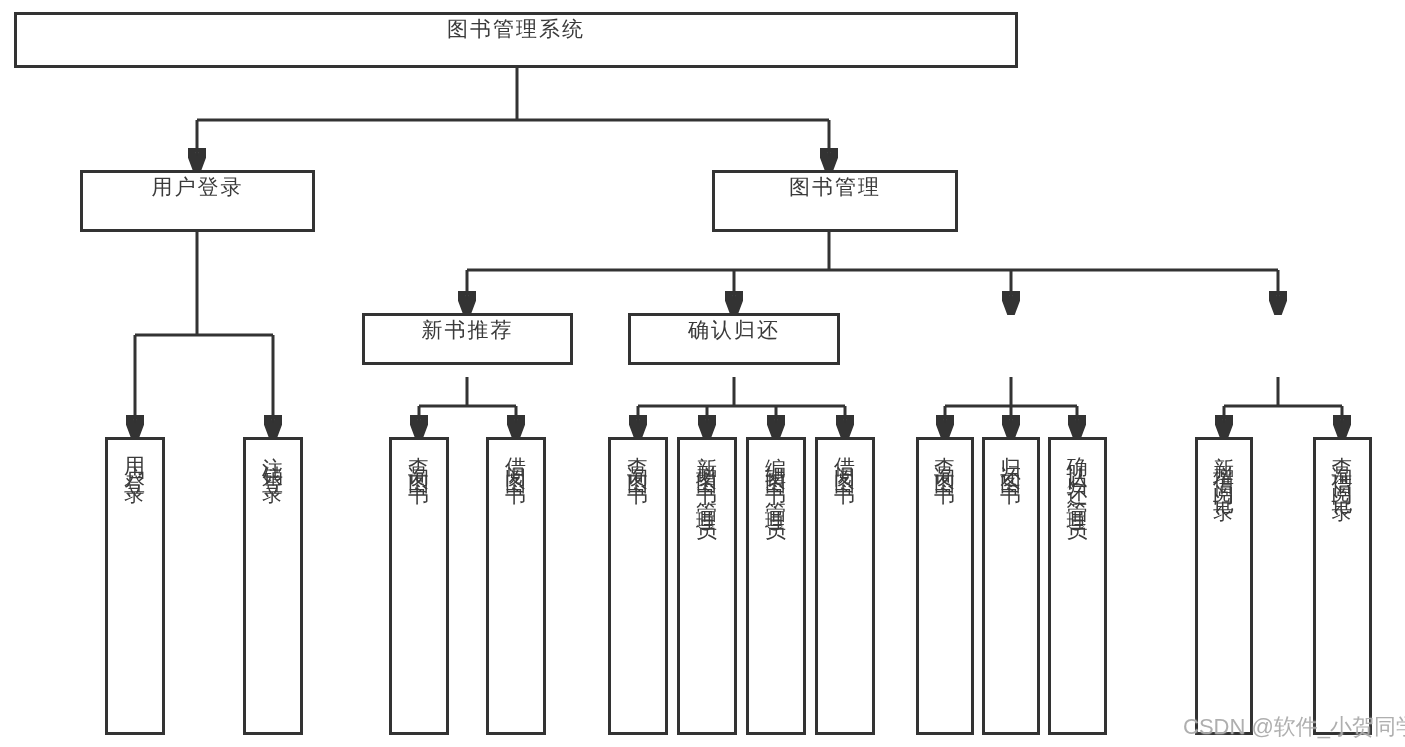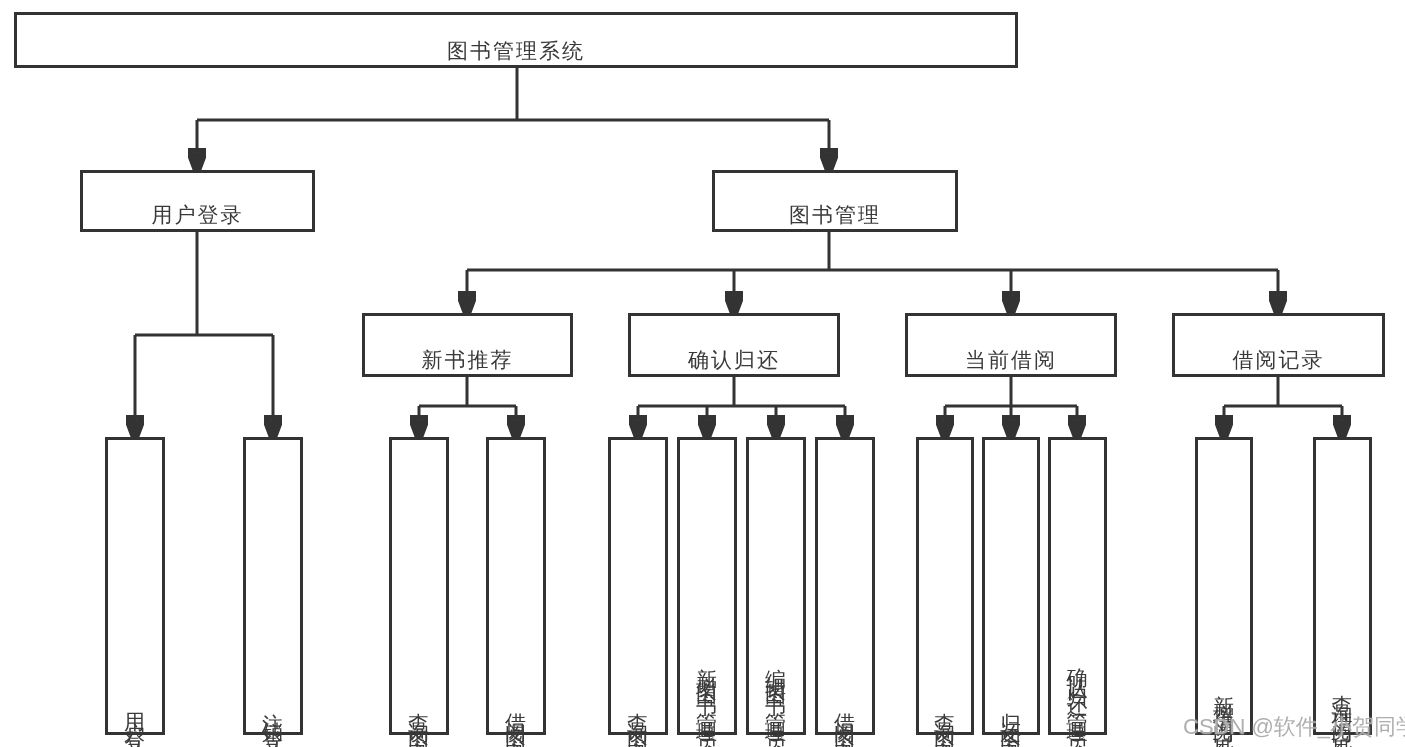--- a/index.html
+++ b/index.html
@@ -17,29 +17,29 @@
     width: 1405px; height: 747px;
     pointer-events: none;
   }
   .connectors path { stroke: #333333; stroke-width: 3; fill: none; }
   .node {
     position: absolute;
     box-sizing: border-box;
     border: 3px solid #333333;
     background: #ffffff;
     display: flex;
-    align-items: flex-end;
+    align-items: flex-start;
     justify-content: center;
     color: #3a3a3a;
   }
   .h-label { font-size: 21px; letter-spacing: 2px; white-space: nowrap; }
   .root  { left: 14px;  top: 12px;  width: 1004px; height: 56px; }
   .lv2-a { left: 80px;  top: 170px; width: 235px;  height: 62px; }
   .lv2-b { left: 712px; top: 170px; width: 246px;  height: 62px; }
-  .lv3   { top: 313px; height: 64px; }
+  .lv3   { top: 313px; height: 52px; }
   .lv3-0 { left: 362px;  width: 211px; }
   .lv3-1 { left: 628px;  width: 212px; }
   .lv3-2 { left: 905px;  width: 212px; }
   .lv3-3 { left: 1172px; width: 213px; }
   .leaf  { top: 437px; height: 298px; width: 60px; }
   .leaf .v-label {
     writing-mode: vertical-rl;
     text-orientation: mixed;
     font-size: 21px;
     letter-spacing: 9px;
@@ -112,26 +112,20 @@
   <div class="node lv2-b">
     <span class="h-label">图书管理</span>
   </div>
 
   <div class="node lv3 lv3-0">
     <span class="h-label">新书推荐</span>
   </div>
   <div class="node lv3 lv3-1">
     <span class="h-label">确认归还</span>
   </div>
-  <div class="node lv3 lv3-2">
-    <span class="h-label">当前借阅</span>
-  </div>
-  <div class="node lv3 lv3-3">
-    <span class="h-label">借阅记录</span>
-  </div>
 
   <div class="node leaf" style="left:105px;">
     <span class="v-label">用户登录</span>
   </div>
   <div class="node leaf" style="left:243px;">
     <span class="v-label">注销登录</span>
   </div>
 
   <div class="node leaf" style="left:389px;">
     <span class="v-label">查询图书</span>

